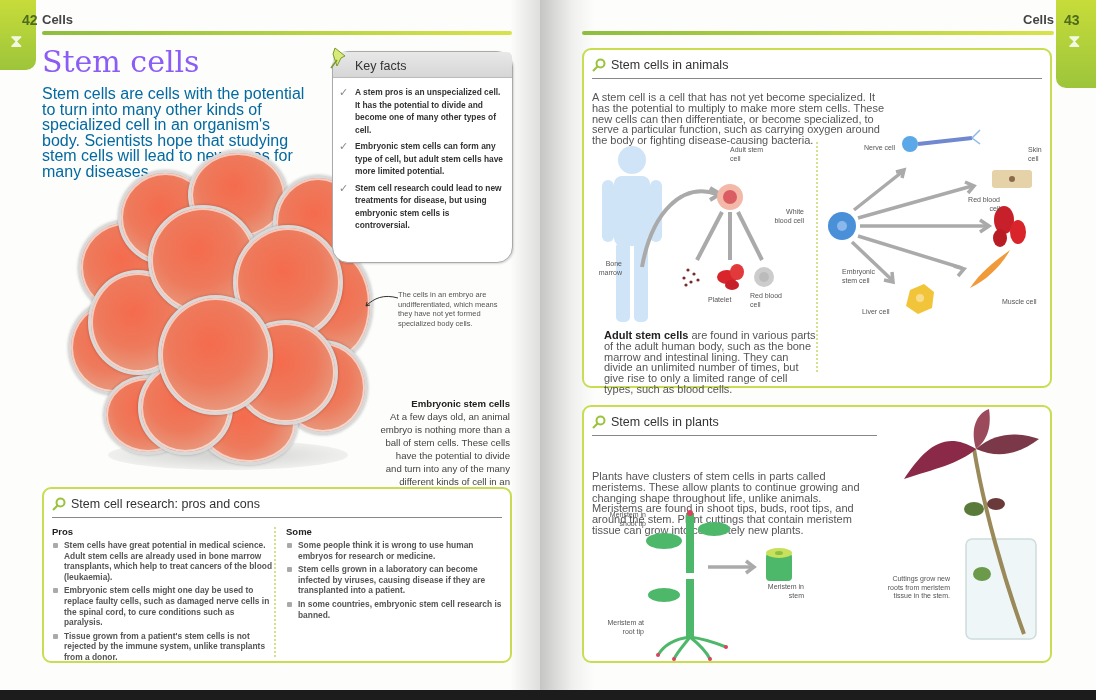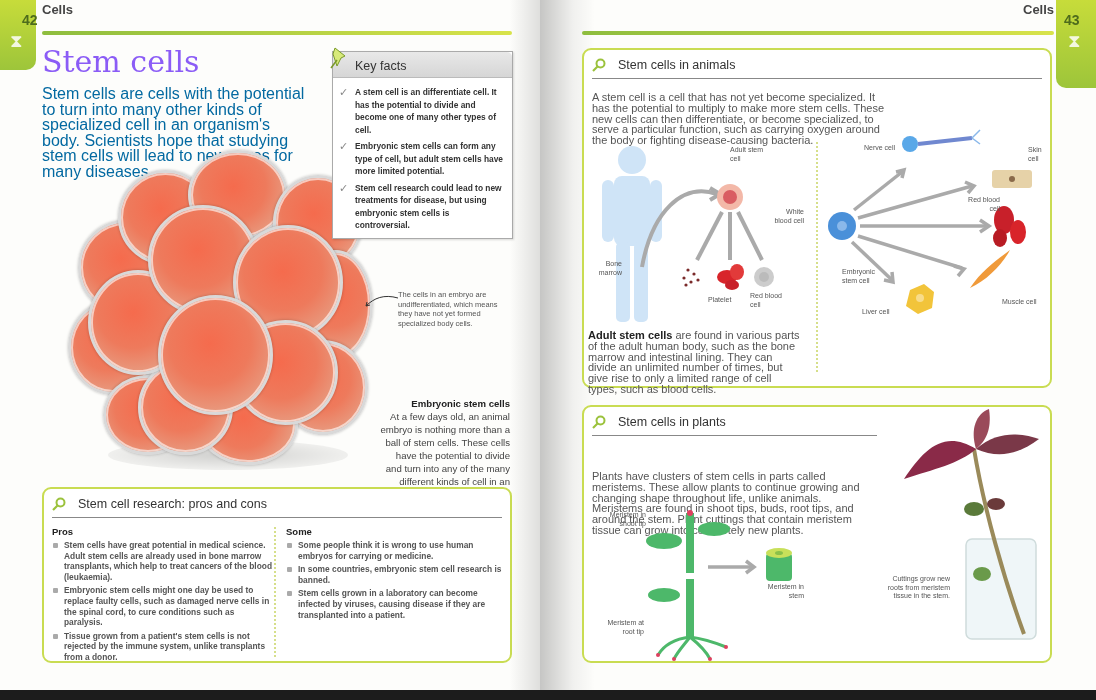--- a/index.html
+++ b/index.html
@@ -11,47 +11,47 @@
   .page-right { left: 540px; width: 556px; }
   .gutter-shadow-l { position: absolute; right: 0; top: 0; width: 30px; height: 700px; background: linear-gradient(to right, rgba(0,0,0,0), rgba(0,0,0,0.12)); }
   .gutter-shadow-r { position: absolute; left: 0; top: 0; width: 55px; height: 700px; background: linear-gradient(to right, rgba(0,0,0,0.22), rgba(0,0,0,0.05) 60%, rgba(0,0,0,0)); }
   .bottom-edge { position: absolute; left: 0; bottom: 0; width: 1096px; height: 10px; background: #1c1c1c; }
 
   
   .tab-left { position: absolute; left: 0; top: 0; width: 36px; height: 70px; background: linear-gradient(to bottom, #c7dc3a, #9dc53a); border-radius: 0 0 10px 0; }
   .tab-right { position: absolute; right: 0; top: 0; width: 40px; height: 88px; background: linear-gradient(to bottom, #c7dc3a, #9dc53a); border-radius: 0 0 0 10px; }
   .pagenum { position: absolute; top: 12px; font-weight: bold; font-size: 14px; color: #4d6b1c; }
   .dna { position: absolute; font-size: 18px; color: #fff; opacity: .85; line-height: 1; }
-  .runhead { position: absolute; top: 2px; font-weight: bold; font-size: 13px; color: #444; }
+  .runhead { position: absolute; top: 12px; font-weight: bold; font-size: 13px; color: #444; }
   .runline { position: absolute; top: 31px; height: 4px; border-radius: 2px; background: linear-gradient(to right, #8ebd3e, #d8e34a); }
 
   .title { position: absolute; left: 42px; top: 44px; font-family: "DejaVu Serif", serif; font-size: 30px; color: #8b5cf6; font-weight: normal; }
   .intro { position: absolute; left: 42px; top: 86px; width: 270px; font-size: 16px; line-height: 15.5px; color: #0369a1; }
 
   
-  .keyfacts { position: absolute; left: 332px; top: 51px; width: 181px; height: 188px; background: #fff; border: 1px solid #aaa; border-radius: 0; box-shadow: 1px 1px 2px rgba(0,0,0,0.15); }
+  .keyfacts { position: absolute; left: 332px; top: 51px; width: 181px; height: 212px; background: #fff; border: 1px solid #aaa; border-radius: 16px; box-shadow: 1px 1px 2px rgba(0,0,0,0.15); }
   .keyfacts-head { height: 26px; background: linear-gradient(#e8e8e8, #d6d6d6); border-radius: 5px 5px 0 0; border-bottom: 1px solid #bbb; padding: 7px 0 0 22px; font-size: 12.5px; color: #333; }
   .pin { position: absolute; left: -4px; top: -6px; width: 22px; height: 24px; }
   .kf-list { list-style: none; padding: 8px 6px 0 6px; }
   .kf-list li { position: relative; padding-left: 16px; font-size: 8.4px; font-weight: bold; line-height: 12.5px; color: #333; margin-bottom: 4px; }
   .kf-list li .tick { position: absolute; left: 0; top: 0; color: #888; font-weight: normal; font-size: 11px; }
 
   
   .embryo { position: absolute; left: 68px; top: 150px; width: 305px; height: 322px; }
   .cell { position: absolute; border-radius: 50%; background: radial-gradient(circle at 45% 40%, #f56b4d 0%, #ee7a5c 45%, #e8987d 75%, #f4cfc2 100%); border: 3px solid #d9d9d9; box-shadow: inset 0 0 0 2px rgba(255,255,255,0.6), 0 0 3px rgba(0,0,0,0.25); }
   .embryo-shadow { position: absolute; left: 40px; top: 290px; width: 240px; height: 30px; border-radius: 50%; background: radial-gradient(ellipse, rgba(0,0,0,0.18), rgba(0,0,0,0)); }
 
   .annot { position: absolute; font-size: 7.5px; line-height: 9.5px; color: #555; }
   .embryo-note { left: 398px; top: 290px; width: 110px; }
   .embryo-caption { position: absolute; left: 380px; top: 397px; width: 130px; text-align: right; font-size: 9.6px; line-height: 13px; color: #444; }
   .embryo-caption b { font-weight: bold; color: #222; }
 
   
   .gbox { position: absolute; background: #fff; border: 2px solid #c9dc52; border-radius: 9px; }
-  .box-head { position: absolute; left: 8px; top: 8px; font-size: 12.5px; color: #333; display: flex; align-items: center; gap: 12px; }
+  .box-head { position: absolute; left: 8px; top: 8px; font-size: 12.5px; color: #333; display: flex; align-items: center; gap: 5px; }
   .mag { width: 14px; height: 14px; position: relative; }
   .box-rule { position: absolute; left: 8px; height: 1px; background: #888; }
   .pros-cons { left: 42px; top: 487px; width: 470px; height: 176px; }
   .col-title { position: absolute; font-weight: bold; font-size: 9.5px; color: #222; }
   .blist { position: absolute; list-style: none; }
   .blist li { position: relative; padding-left: 12px; font-size: 8.4px; line-height: 10.6px; color: #555; margin-bottom: 3px; font-weight: bold; }
   .blist li::before { content: ""; position: absolute; left: 1px; top: 3px; width: 5px; height: 5px; background: #aaa; border-radius: 1px; }
   .vdots { position: absolute; left: 230px; top: 38px; height: 130px; border-left: 2px dotted #d6df8a; }
 
   .animals { left: 42px; top: 48px; width: 470px; height: 340px; }
@@ -106,21 +106,21 @@
       <span>At a few days old, an animal embryo is nothing more than a ball of stem cells. These cells have the potential to divide and turn into any of the many different kinds of cell in an animal's body.</span>
     </div>
 
     <div class="keyfacts">
       <svg class="pin" viewBox="0 0 22 24">
         <path d="M6 2 L16 10 L12 12 L8 20 L4 8 Z" fill="#d8ea7a" stroke="#7a9a2a" stroke-width="1"></path>
         <path d="M8 14 L2 22" stroke="#7a9a2a" stroke-width="1.5"></path>
       </svg>
       <div class="keyfacts-head">Key facts</div>
       <ul class="kf-list">
-        <li><span class="tick">✓</span><span>A stem cell is an differentiate cell. It has the potential to divide and become one of many other types of cell.</span></li>
+        <li><span class="tick">✓</span><span>A stem pros is an unspecialized cell. It has the potential to divide and become one of many other types of cell.</span></li>
         <li><span class="tick">✓</span><span>Embryonic stem cells can form any type of cell, but adult stem cells have more limited potential.</span></li>
         <li><span class="tick">✓</span><span>Stem cell research could lead to new treatments for disease, but using embryonic stem cells is controversial.</span></li>
       </ul>
     </div>
 
     <div class="gbox pros-cons">
       <div class="box-head">
         <svg class="mag" viewBox="0 0 14 14" style="position:relative;">
           <circle cx="8.5" cy="5.5" r="4" stroke="#9bc23c" stroke-width="2" fill="none"></circle>
           <path d="M5.5 8.5 L1 13" stroke="#9bc23c" stroke-width="2.2"></path>
@@ -130,23 +130,23 @@
       <div class="box-rule" style="top:28px; width:450px;"></div>
       <span class="col-title" style="left:8px; top:37px;">Pros</span>
       <ul class="blist" style="left:8px; top:51px; width:220px;">
         <li>Stem cells have great potential in medical science. Adult stem cells are already used in bone marrow transplants, which help to treat cancers of the blood (leukaemia).</li>
         <li>Embryonic stem cells might one day be used to replace faulty cells, such as damaged nerve cells in the spinal cord, to cure conditions such as paralysis.</li>
         <li>Tissue grown from a patient's stem cells is not rejected by the immune system, unlike transplants from a donor.</li>
       </ul>
       <div class="vdots"></div>
       <span class="col-title" style="left:242px; top:37px;">Some</span>
       <ul class="blist" style="left:242px; top:51px; width:220px;">
-        <li>Some people think it is wrong to use human embryos for carrying or medicine.</li>
+        <li>Some people think it is wrong to use human embryos for research or medicine.</li>
+        <li>Stem cells grown in a laboratory can become infected by viruses, causing disease if they are transplanted into a patient.</li>
         <li>In some countries, embryonic stem cell research is banned.</li>
-        <li>Stem cells grown in a laboratory can become infected by viruses, causing disease if they are transplanted into a patient.</li>
       </ul>
     </div>
 
     <div class="gutter-shadow-l"></div>
   </div>
 
   <div class="page page-right">
     <div class="gutter-shadow-r"></div>
     <span class="runhead" style="left:483px;">Cells</span>
     <div class="runline" style="left:42px; width:472px;"></div>
@@ -237,21 +237,21 @@
         <polygon points="88,170 102,164 112,172 110,188 96,194 84,186" fill="#f2c43a"></polygon>
         <circle cx="98" cy="178" r="4" fill="#f8dc8a"></circle>
       </svg>
       <span class="lbl" style="left:280px; top:94px;">Nerve cell</span>
       <span class="lbl" style="left:444px; top:96px;">Skin cell</span>
       <span class="lbl" style="left:380px; top:146px; width:36px; text-align:right;">Red blood cell</span>
       <span class="lbl" style="left:258px; top:218px; width:40px;">Embryonic stem cell</span>
       <span class="lbl" style="left:278px; top:258px;">Liver cell</span>
       <span class="lbl" style="left:418px; top:248px;">Muscle cell</span>
 
-      <p class="para" style="left:4px; top:280px; width:215px;"><b>Adult stem cells</b><span> are found in various parts of the adult human body, such as the bone marrow and intestinal lining. They can divide an unlimited number of times, but give rise to only a limited range of cell types, such as blood cells.</span></p>
+      <p class="para" style="left:20px; top:280px; width:215px;"><b>Adult stem cells</b><span> are found in various parts of the adult human body, such as the bone marrow and intestinal lining. They can divide an unlimited number of times, but give rise to only a limited range of cell types, such as blood cells.</span></p>
     </div>
 
     <div class="gbox plants">
       <div class="box-head">
         <svg class="mag" viewBox="0 0 14 14" style="position:relative;">
           <circle cx="8.5" cy="5.5" r="4" stroke="#9bc23c" stroke-width="2" fill="none"></circle>
           <path d="M5.5 8.5 L1 13" stroke="#9bc23c" stroke-width="2.2"></path>
         </svg>
         <span>Stem cells in plants</span>
       </div>

